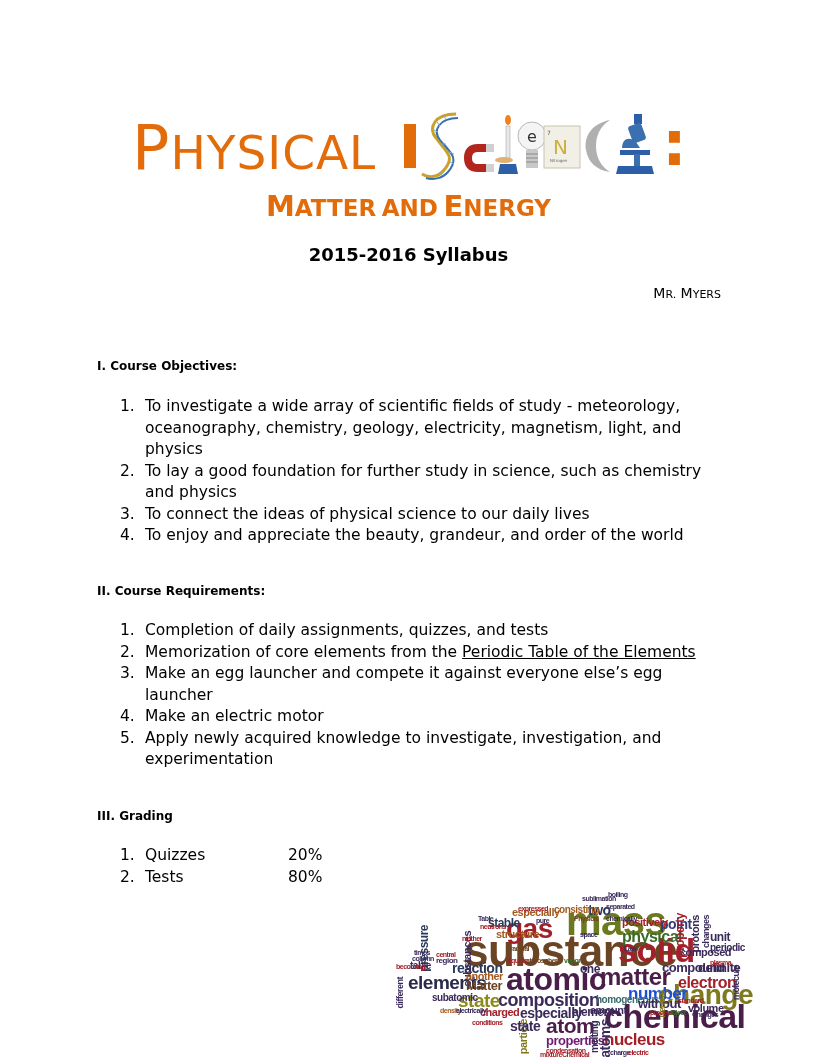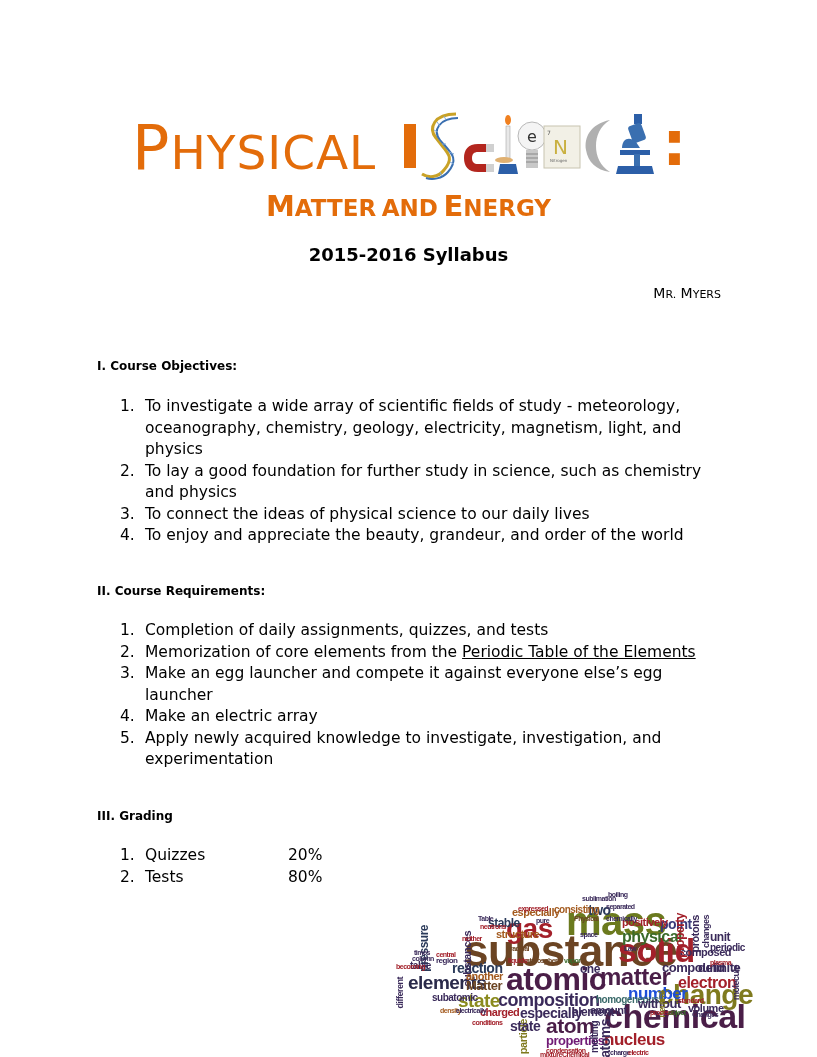--- a/index.html
+++ b/index.html
@@ -132,21 +132,21 @@
     <li><span class="num">2.</span><span>To lay a good foundation for further study in science, such as chemistry and physics</span></li>
     <li><span class="num">3.</span><span>To connect the ideas of physical science to our daily lives</span></li>
     <li><span class="num">4.</span><span>To enjoy and appreciate the beauty, grandeur, and order of the world</span></li>
   </ul>
 
   <div class="section-heading" style="top:584px;">II.  Course Requirements:</div>
   <ul class="list" style="top:620px;">
     <li><span class="num">1.</span><span>Completion of daily assignments, quizzes, and tests</span></li>
     <li><span class="num">2.</span><span>Memorization of core elements from the </span><a class="link">Periodic Table of the Elements</a></li>
     <li><span class="num">3.</span><span>Make an egg launcher and compete it against everyone else’s egg launcher</span></li>
-    <li><span class="num">4.</span><span>Make an electric array</span></li>
+    <li><span class="num">4.</span><span>Make an electric motor</span></li>
     <li><span class="num">5.</span><span>Apply newly acquired knowledge to investigate, investigation, and experimentation</span></li>
   </ul>
 
   <div class="section-heading" style="top:809px;">III. Grading</div>
   <div class="list" style="top:845px;">
     <div class="grade-row">
       <span class="num">1.</span>
       <span class="gname">Quizzes</span>
       <span class="gval">20%</span>
     </div>

